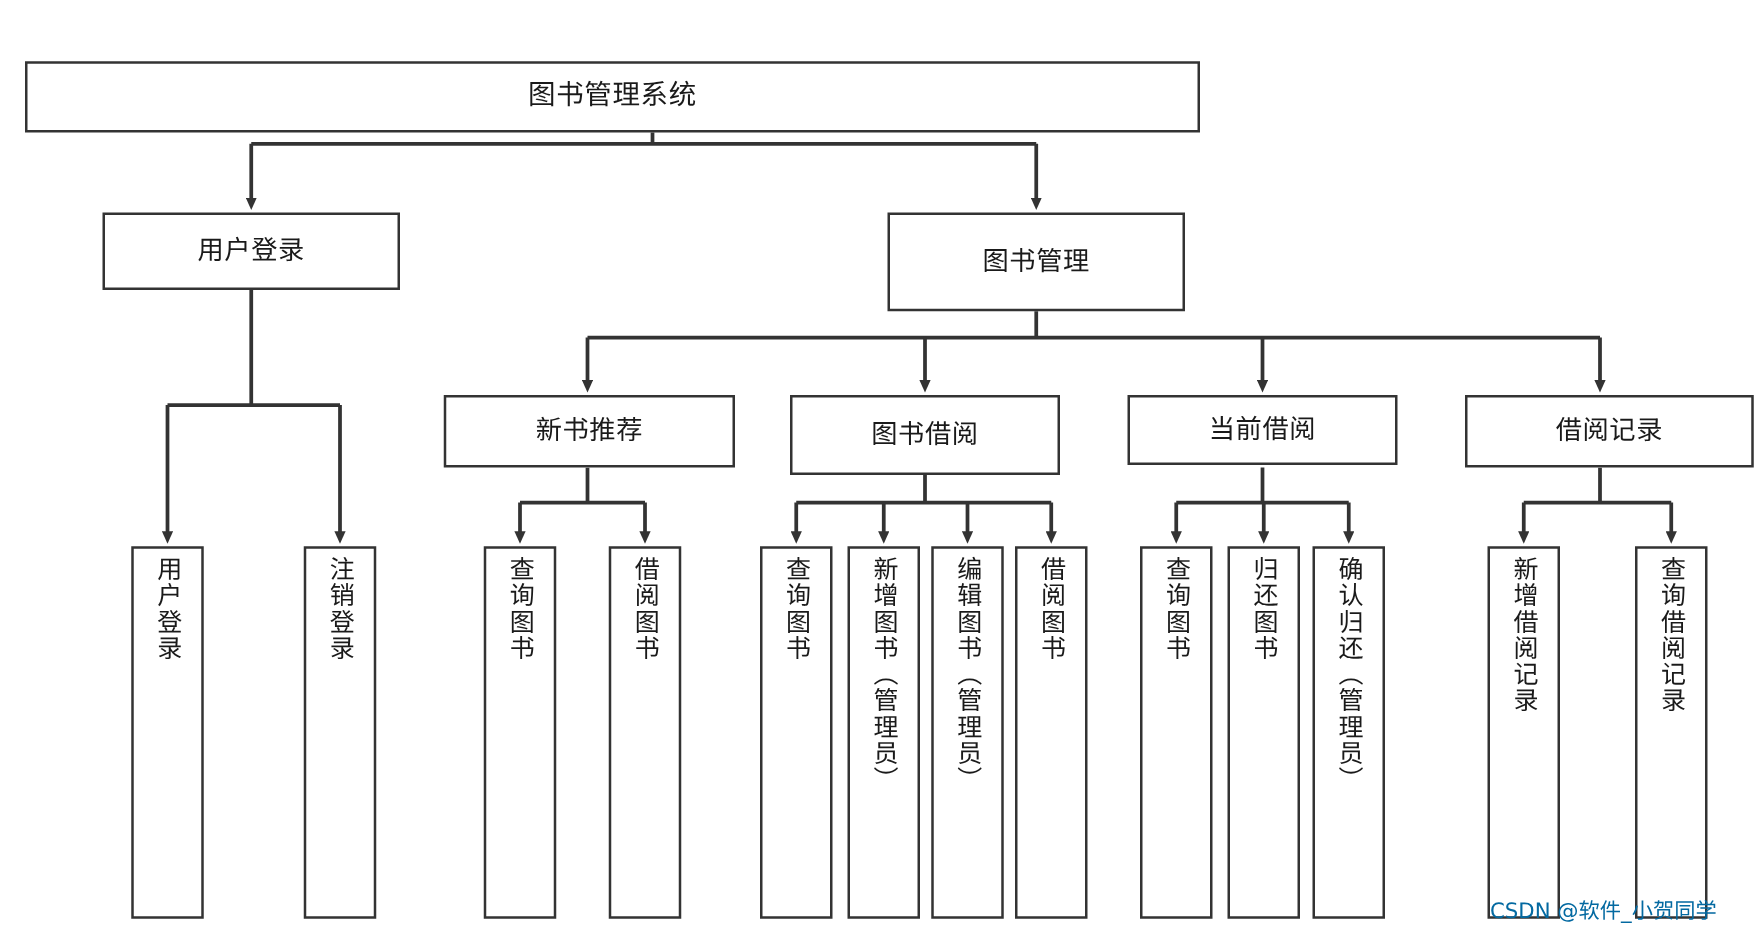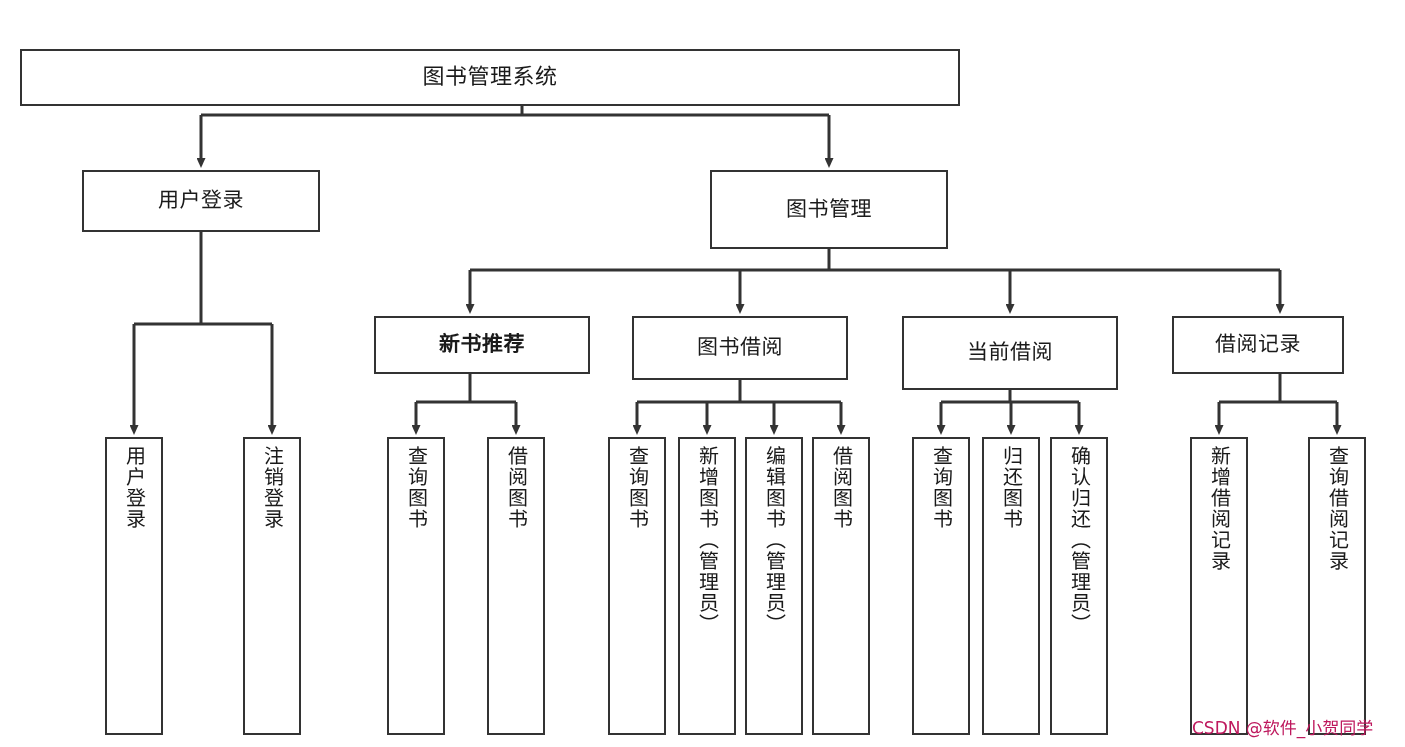--- a/index.html
+++ b/index.html
@@ -124,30 +124,30 @@
   <div id="node-group">
       <div class="node horiz root" style="left: 20px; top: 13px; width: 940px; height: 57px; margin-top: 36px;">
         <span class="node-label">图书管理系统</span>
       </div>
       <div class="node horiz" style="left: 82px; top: 170px; width: 238px; height: 62px;">
         <span class="node-label">用户登录</span>
       </div>
       <div class="node horiz" style="left: 710px; top: 170px; width: 238px; height: 79px;">
         <span class="node-label">图书管理</span>
       </div>
-      <div class="node horiz" style="left: 374px; top: 316px; width: 216px; height: 58px; font-weight: bold;">
+      <div class="node horiz" style="left: 355px; top: 316px; width: 233px; height: 58px;">
         <span class="node-label">新书推荐</span>
       </div>
       <div class="node horiz" style="left: 632px; top: 316px; width: 216px; height: 64px;">
         <span class="node-label">图书借阅</span>
       </div>
-      <div class="node horiz" style="left: 902px; top: 316px; width: 216px; height: 74px;">
+      <div class="node horiz" style="left: 902px; top: 316px; width: 216px; height: 56px;">
         <span class="node-label">当前借阅</span>
       </div>
-      <div class="node horiz" style="left: 1172px; top: 316px; width: 172px; height: 58px;">
+      <div class="node horiz" style="left: 1172px; top: 316px; width: 231px; height: 58px;">
         <span class="node-label">借阅记录</span>
       </div>
       <div class="node vert" style="left: 105px; top: 437px; width: 58px; height: 298px;">
         <span class="node-label">用户登录</span>
       </div>
       <div class="node vert" style="left: 243px; top: 437px; width: 58px; height: 298px;">
         <span class="node-label">注销登录</span>
       </div>
       <div class="node vert" style="left: 387px; top: 437px; width: 58px; height: 298px;">
         <span class="node-label">查询图书</span>
@@ -177,15 +177,15 @@
         <span class="node-label">确认归还（管理员）</span>
       </div>
       <div class="node vert" style="left: 1190px; top: 437px; width: 58px; height: 298px;">
         <span class="node-label">新增借阅记录</span>
       </div>
       <div class="node vert" style="left: 1308px; top: 437px; width: 58px; height: 298px;">
         <span class="node-label">查询借阅记录</span>
       </div>
     </div>
 
-  <div id="watermark" style="left: 1192px; top: 714px; color: #be185d; text-align: center;">CSDN @软件_小贺同学</div>
+  <div id="watermark" style="left: 1192px; top: 714px; color: #0369a1; text-align: center;">CSDN @软件_小贺同学</div>
 
 </div>
 
 </body></html>

